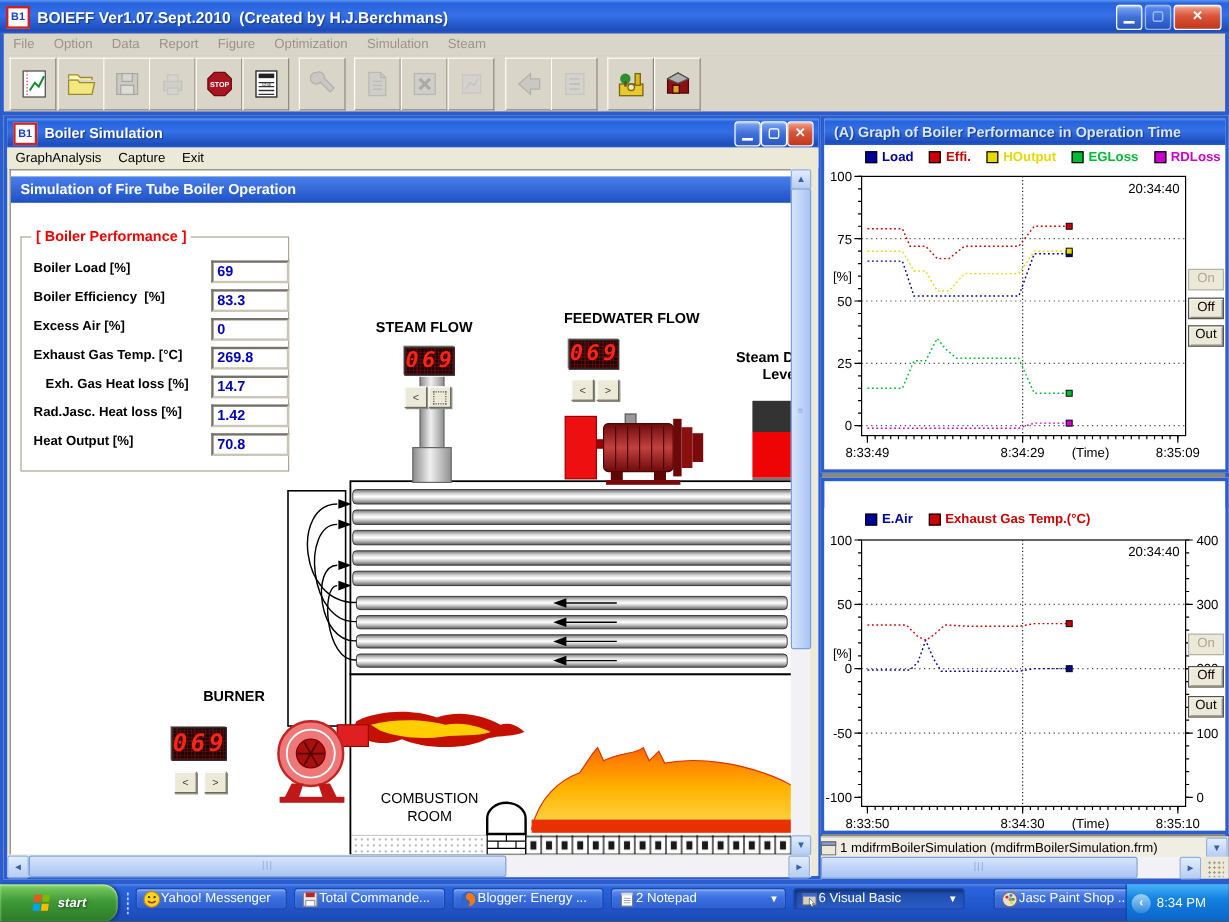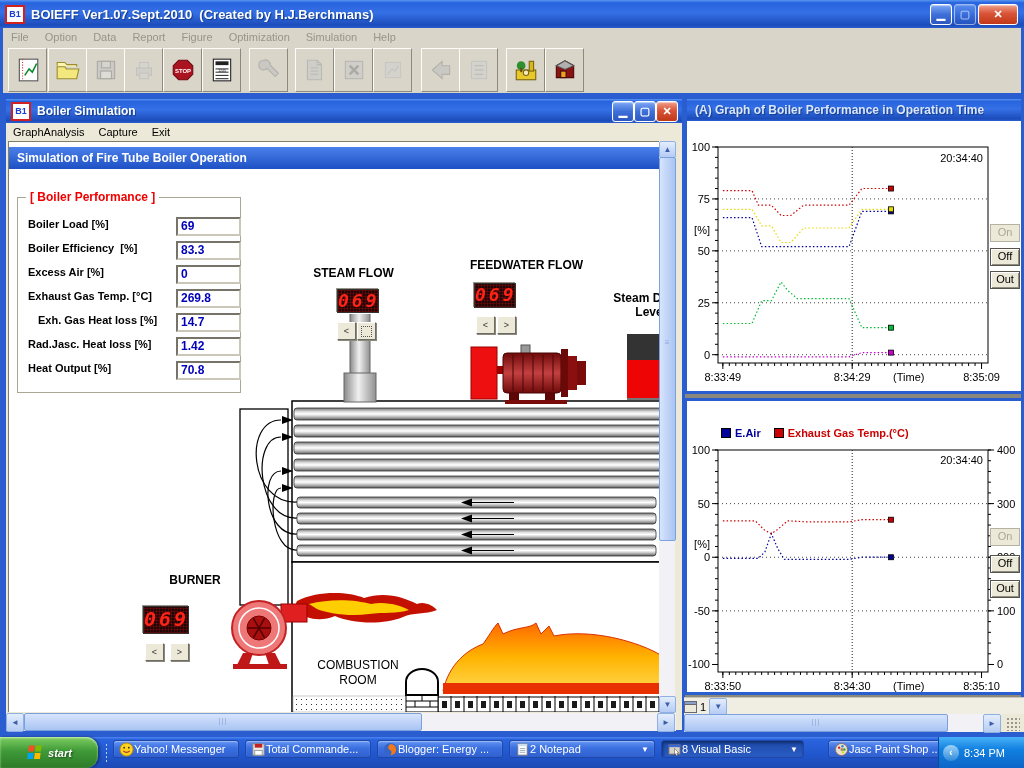--- a/index.html
+++ b/index.html
@@ -126,21 +126,21 @@
   </div>
 
   <div class="abs" id="main-menubar">
       <span>File</span>
       <span>Option</span>
       <span>Data</span>
       <span>Report</span>
       <span>Figure</span>
       <span>Optimization</span>
       <span>Simulation</span>
-      <span>Help</span>
+      <span>Steam</span>
     </div>
   <div class="abs" id="main-toolbar">
       <div class="tbtn" style="left: 5px;">
         <svg width="26" height="26" viewBox="0 0 24 24" xmlns="http://www.w3.org/2000/svg">
           <rect x="4" y="2" width="17" height="20" fill="#fff" stroke="#555"></rect>
           <line x1="7" y1="2" x2="7" y2="22" stroke="#d33" stroke-dasharray="1,1.5"></line>
           <polyline points="9,17 13,11 16,14 20,6" fill="none" stroke="#0a8a2a" stroke-width="1.5"></polyline>
         </svg>
       </div>
       <div class="tbtn" style="left: 45px;">
@@ -533,20 +533,42 @@
           <rect x="201.49401197604791" y="87.88461538461539" width="5" height="5" fill="#000099" stroke="#000" stroke-width="0.8"></rect>
           <polyline points="35.9,69.6 65.0,69.6 71.4,84.2 84.4,84.2 94.1,94.5 103.8,94.5 116.7,84.2 162.0,84.2 174.9,67.5 204.0,67.5" fill="none" stroke="#cc0000" stroke-width="1.2" stroke-dasharray="1.5,2.2"></polyline>
           <rect x="201.49401197604791" y="65.03846153846155" width="5" height="5" fill="#cc0000" stroke="#000" stroke-width="0.8"></rect>
           <polyline points="35.9,88.3 65.0,88.3 74.7,104.9 84.4,104.9 94.1,121.5 103.8,121.5 116.7,107.0 162.0,107.0 174.9,88.3 204.0,88.3" fill="none" stroke="#e8d800" stroke-width="1.2" stroke-dasharray="1.5,2.2"></polyline>
           <rect x="201.49401197604791" y="85.80769230769229" width="5" height="5" fill="#e8d800" stroke="#000" stroke-width="0.8"></rect>
           <polyline points="35.9,202.5 65.0,202.5 74.7,179.7 84.4,179.7 90.8,167.2 94.1,161.0 100.5,169.3 110.2,177.6 162.0,177.6 168.4,192.2 174.9,206.7 204.0,206.7" fill="none" stroke="#00bb33" stroke-width="1.2" stroke-dasharray="1.5,2.2"></polyline>
           <rect x="201.49401197604791" y="204.1923076923077" width="5" height="5" fill="#00bb33" stroke="#000" stroke-width="0.8"></rect>
           <polyline points="35.9,235.8 162.0,235.8 174.9,231.6 204.0,231.6" fill="none" stroke="#cc00cc" stroke-width="1.2" stroke-dasharray="1.5,2.2"></polyline>
           <rect x="201.49401197604791" y="229.1153846153846" width="5" height="5" fill="#cc00cc" stroke="#000" stroke-width="0.8"></rect>
         </svg>
+      <div class="legend">
+          <div class="li">
+            <span class="sq" style="background: rgb(0, 0, 153);"></span>
+            <span style="color: rgb(0, 0, 153);">Load</span>
+          </div>
+          <div class="li">
+            <span class="sq" style="background: rgb(204, 0, 0);"></span>
+            <span style="color: rgb(204, 0, 0);">Effi.</span>
+          </div>
+          <div class="li">
+            <span class="sq" style="background: rgb(232, 216, 0);"></span>
+            <span style="color: rgb(232, 216, 0);">HOutput</span>
+          </div>
+          <div class="li">
+            <span class="sq" style="background: rgb(0, 187, 51);"></span>
+            <span style="color: rgb(0, 187, 51);">EGLoss</span>
+          </div>
+          <div class="li">
+            <span class="sq" style="background: rgb(204, 0, 204);"></span>
+            <span style="color: rgb(204, 0, 204);">RDLoss</span>
+          </div>
+        </div>
       <div class="stamp">20:34:40</div>
       <div class="gbuttons">
           <div class="gbtn dis" style="top: 103px;">On</div>
           <div class="gbtn" style="top: 127px;">Off</div>
           <div class="gbtn" style="top: 150px;">Out</div>
         </div>
     </div>
   </div>
 
   <div class="abs gpanel" id="panel-b" style="left:684px;top:398px;height:297px;">
@@ -691,20 +713,21 @@
         </div>
     </div>
   </div>
 
   <div class="abs" id="mdifrm-row">
     <svg width="13" height="12" viewBox="0 0 13 12" xmlns="http://www.w3.org/2000/svg">
       <rect x="0.5" y="0.5" width="12" height="11" fill="#ece9d8" stroke="#667"></rect>
       <rect x="0.5" y="0.5" width="12" height="3" fill="#88a0c8" stroke="#667"></rect>
     </svg>
     <span>1</span>
+    <span style="flex:1 1 auto;overflow:hidden;white-space:nowrap;">mdifrmBoilerSimulation (mdifrmBoilerSimulation.frm)</span>
     <div class="sb-btn" style="position:relative;width:16px;height:15px;margin-right:1px;">▼</div>
   </div>
 
   <div class="abs sb-track" id="scroll-right">
     <div class="sb-thumb h" style="left:0;top:0;width:262px;height:16px;">
       <div class="grip" style="line-height:14px;">|||</div>
     </div>
     <div class="sb-btn" style="left:299px;top:0;width:16px;height:17px;">►</div>
     <div class="abs" style="left:317px;top:0;width:23px;height:18px;background:#ece9d8;">
       <div style="width:14px;height:14px;margin:3px 0 0 5px;background-image:radial-gradient(circle,#9a978a 30%,transparent 36%);background-size:4px 4px;"></div>
@@ -761,21 +784,21 @@
           </svg>
           <span class="lbl">2 Notepad</span>
           <span class="dd">▼</span>
         </div>
         <div class="task active" style="left: 661px; width: 143px;">
           <svg width="15" height="15" viewBox="0 0 16 16" xmlns="http://www.w3.org/2000/svg">
             <rect x="2" y="3" width="12" height="10" fill="#d6d2c4" stroke="#667"></rect>
             <rect x="2" y="3" width="12" height="2.5" fill="#3a6ad8"></rect>
             <path d="M8,7 l4.5,4.5 -2,0.3 1,2.2 -1.5,0.7 -1,-2.3 -1,1.6 z" fill="#fff" stroke="#333" stroke-width="0.5"></path>
           </svg>
-          <span class="lbl">8 Visual Basic</span>
+          <span class="lbl">6 Visual Basic</span>
           <span class="dd">▼</span>
         </div>
         <div class="task" style="left: 828px; width: 122px;">
           <svg width="15" height="15" viewBox="0 0 16 16" xmlns="http://www.w3.org/2000/svg">
             <circle cx="8" cy="8" r="6.5" fill="#e8e0d0" stroke="#866"></circle>
             <circle cx="5.5" cy="6" r="1.3" fill="#d22"></circle>
             <circle cx="9" cy="4.5" r="1.3" fill="#28d"></circle>
             <circle cx="11" cy="8" r="1.3" fill="#2a2"></circle>
             <circle cx="9.5" cy="11" r="1.3" fill="#dd2"></circle>
             <circle cx="8.5" cy="8" r="1.6" fill="#a86"></circle>

